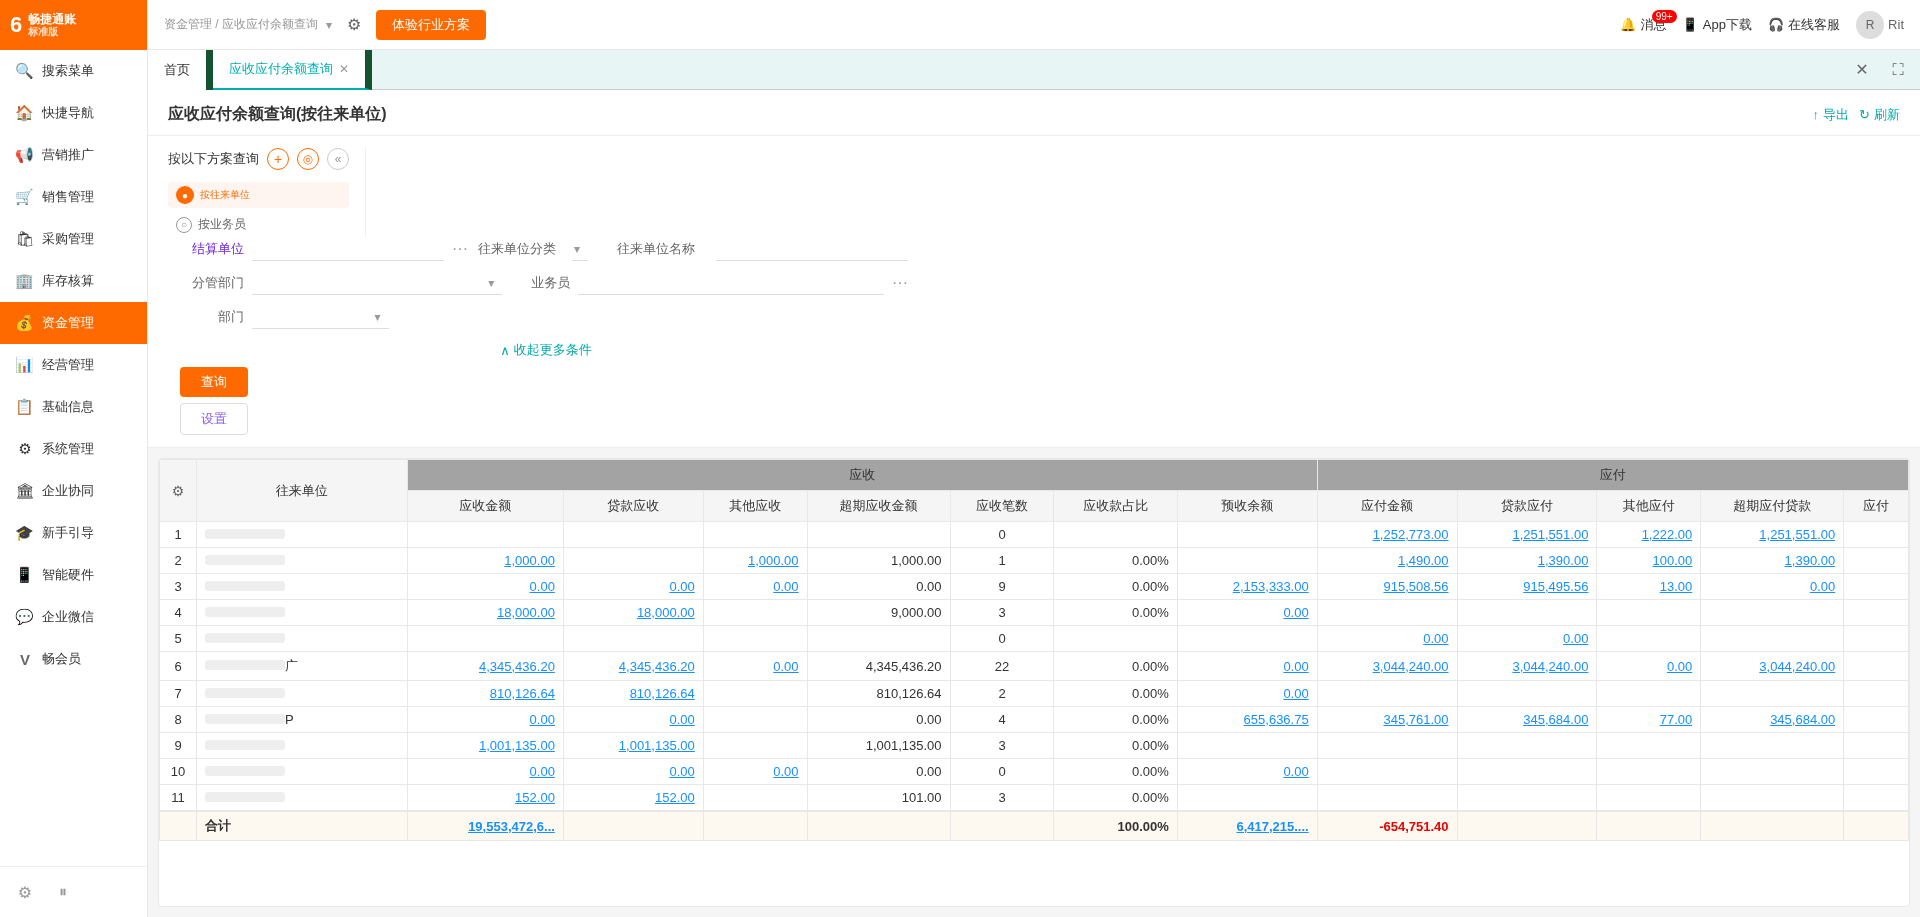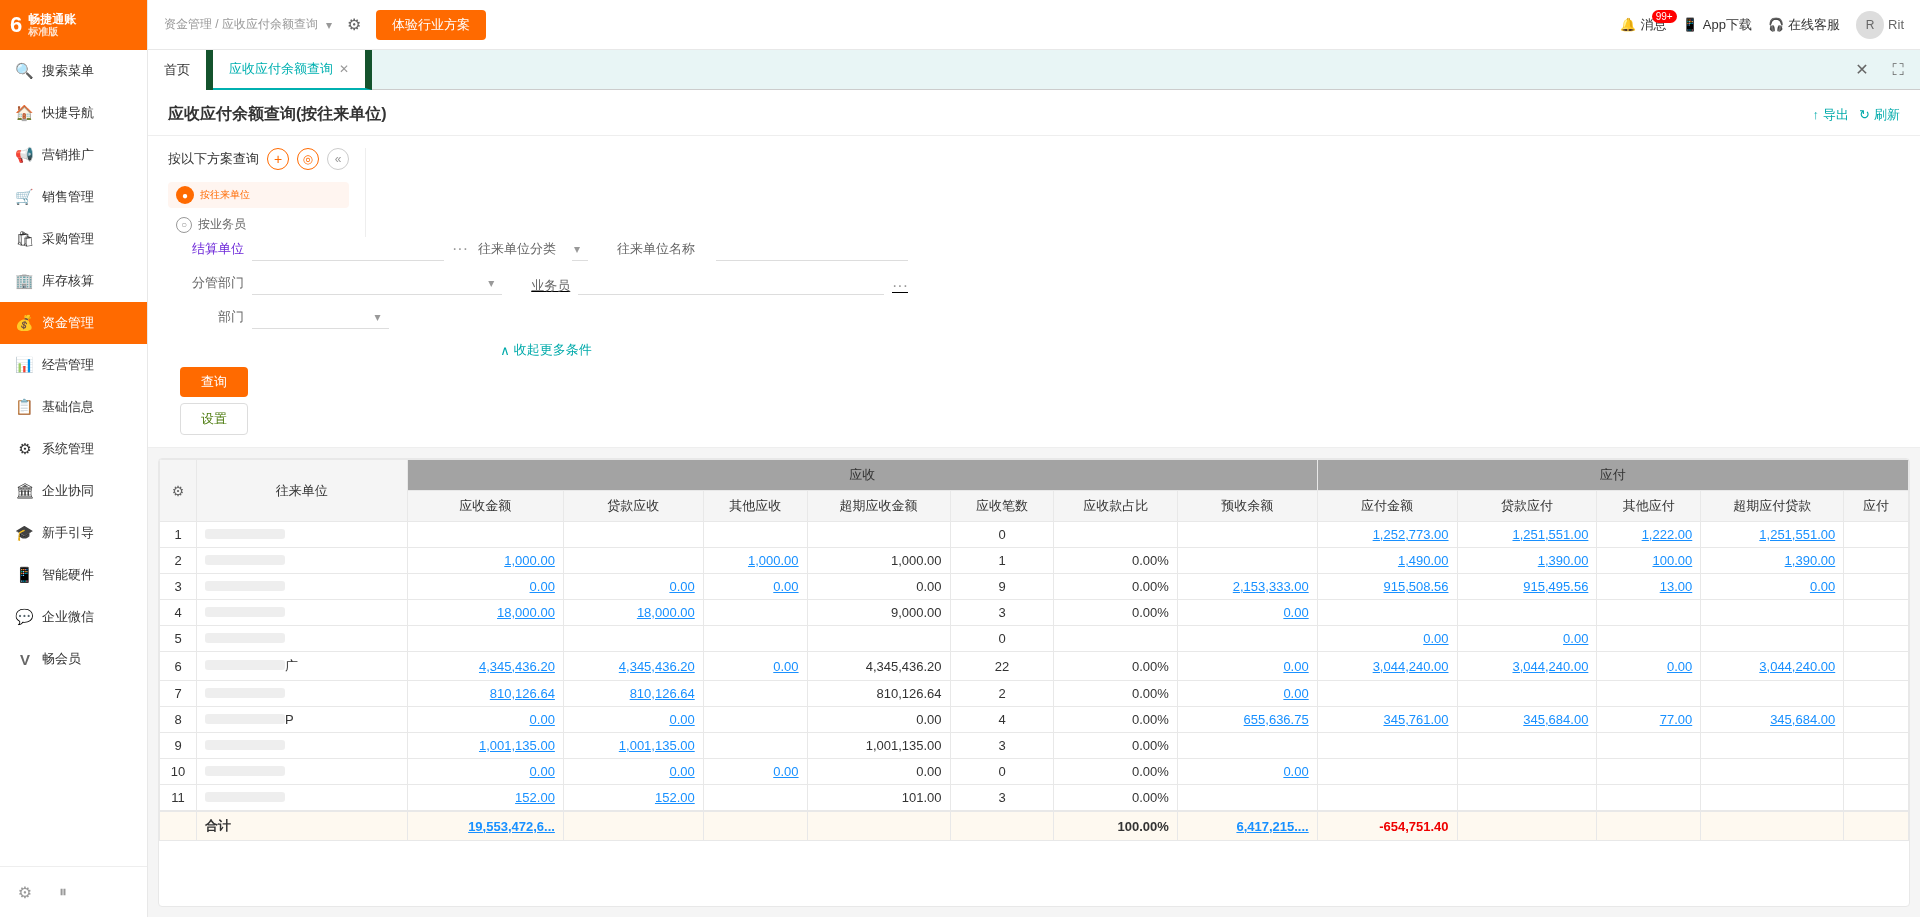--- a/index.html
+++ b/index.html
@@ -56,21 +56,21 @@
     .filter-add-btn { width: 22px; height: 22px; border-radius: 50%; border: 1px solid #ff6a00; color: #ff6a00; display: flex; align-items: center; justify-content: center; cursor: pointer; font-size: 14px; }
     .filter-preset-btn { width: 22px; height: 22px; border-radius: 50%; border: 1px solid #ff6a00; color: #ff6a00; display: flex; align-items: center; justify-content: center; cursor: pointer; font-size: 12px; }
     .filter-collapse-btn { width: 22px; height: 22px; border-radius: 50%; border: 1px solid #ccc; color: #999; display: flex; align-items: center; justify-content: center; cursor: pointer; font-size: 12px; }
     .filter-input { flex: 1; border: none; border-bottom: 1px solid #ddd; padding: 4px 8px; outline: none; font-size: 13px; background: transparent; }
     .filter-select { flex: 1; border: none; border-bottom: 1px solid #ddd; padding: 4px 8px; outline: none; font-size: 13px; background: transparent; appearance: none; cursor: pointer; }
     .filter-select-wrapper { flex: 1; position: relative; display: flex; align-items: center; }
     .filter-select-wrapper::after { content: '▾'; position: absolute; right: 8px; color: #999; font-size: 12px; pointer-events: none; }
     .filter-dots { color: #999; cursor: pointer; font-size: 16px; }
     .collapse-more { text-align: center; padding: 8px; color: #00aaaa; cursor: pointer; font-size: 13px; display: flex; align-items: center; justify-content: center; gap: 4px; }
     .btn-query { background: #ff6a00; color: #fff; border: none; padding: 6px 20px; border-radius: 4px; cursor: pointer; font-size: 13px; }
-    .btn-set { background: #fff; color: #4d7c0f; border: 1px solid #ddd; padding: 6px 20px; border-radius: 4px; cursor: pointer; font-size: 13px; }
+    .btn-set { background: #fff; color: #8b5cf6; border: 1px solid #ddd; padding: 6px 20px; border-radius: 4px; cursor: pointer; font-size: 13px; }
 
     
     .table-wrapper { flex: 1; overflow: auto; margin: 10px; background: #fff; border: 1px solid #e8e8e8; border-radius: 4px; }
     .data-table { width: 100%; border-collapse: collapse; font-size: 12px; }
     .data-table th { background: #f5f5f5; border: 1px solid #e8e8e8; padding: 6px 8px; text-align: center; color: #333; font-weight: normal; white-space: nowrap; }
     .data-table td { border: 1px solid #e8e8e8; padding: 5px 8px; color: #333; white-space: nowrap; }
     .data-table td.num { text-align: right; }
     .data-table td.center { text-align: center; }
     .data-table .link-val { color: #1890ff; text-decoration: underline; cursor: pointer; }
     .data-table .footer-row td { background: #fef9f0; font-weight: bold; border-top: 2px solid #e8e8e8; }
@@ -262,21 +262,21 @@
             </div>
           </div>
 
           <div style="display:flex;align-items:center;gap:8px;margin-bottom:10px;">
             <div style="display:flex;align-items:center;gap:8px;flex:1.2;">
               <span style="color:#666;min-width:60px;text-align:right;">分管部门</span>
               <div class="filter-select-wrapper">
                 <select class="filter-select"></select>
               </div>
             </div>
-            <div style="display:flex;align-items:flex-end;gap:8px;flex:1.5;text-decoration:underline;">
+            <div style="display:flex;align-items:center;gap:8px;flex:1.5;">
               <span style="color:#666;min-width:60px;text-align:right;">业务员</span>
               <input class="filter-input" style="flex: 1 1 0%;" type="text" placeholder="">
               <span class="filter-dots">···</span>
             </div>
           </div>
 
           <div style="display:flex;align-items:center;gap:8px;margin-bottom:4px;">
             <div style="display:flex;align-items:center;gap:8px;flex:1.2;">
               <span style="color:#666;min-width:60px;text-align:right;">部门</span>
               <div class="filter-select-wrapper">

